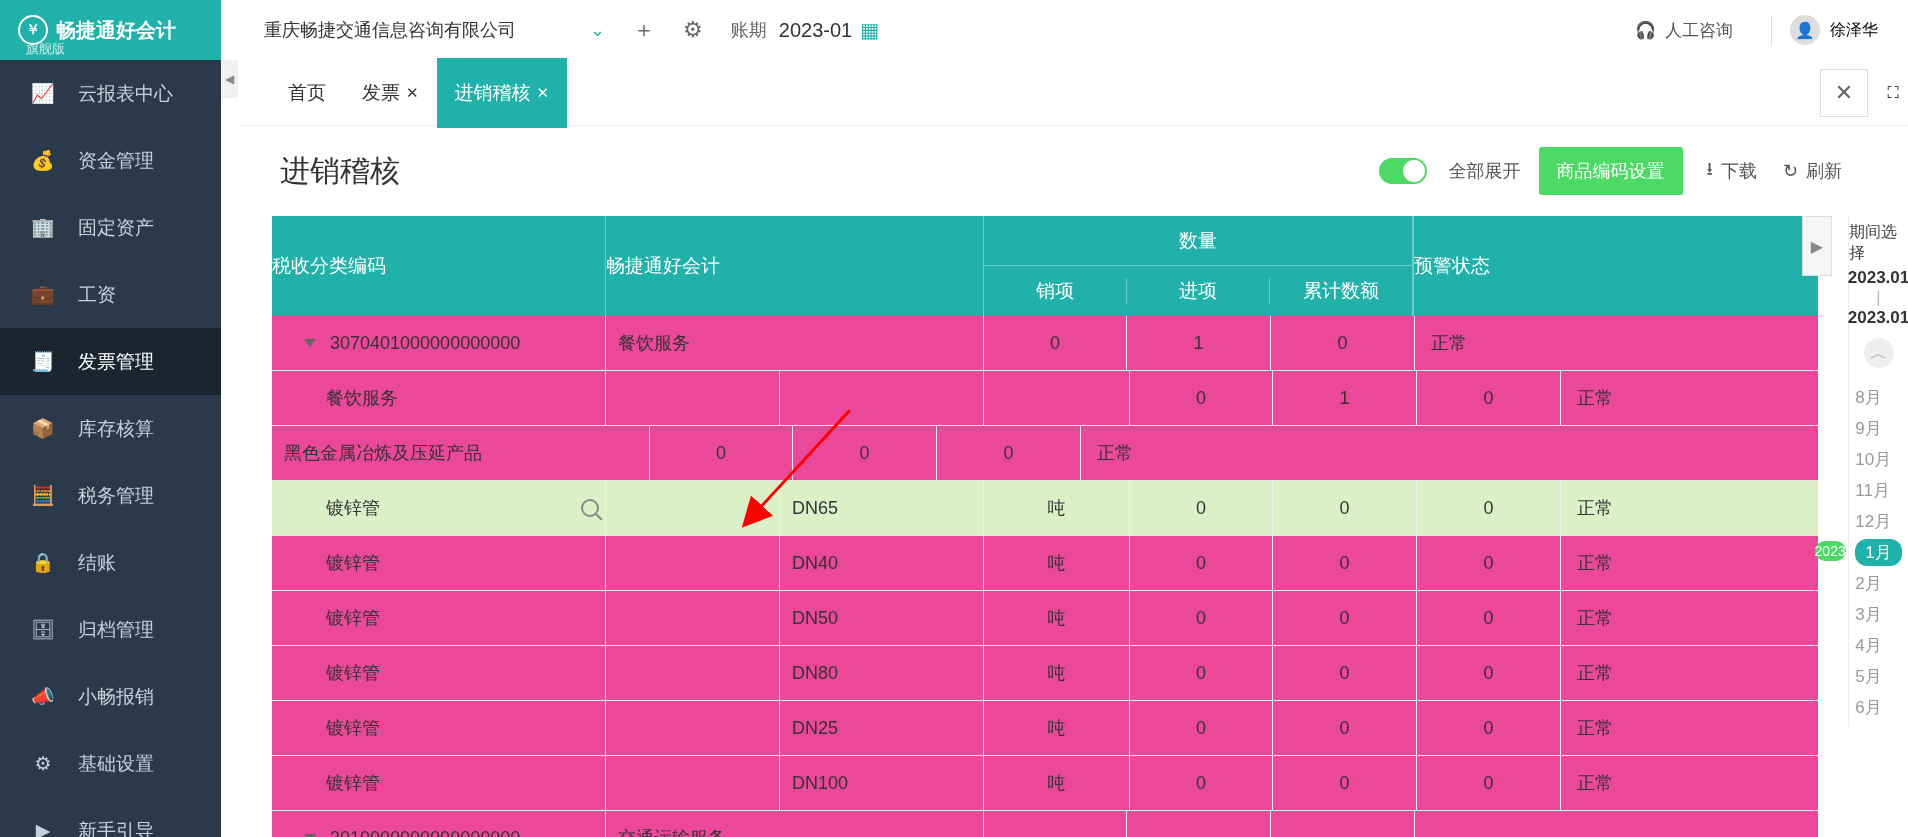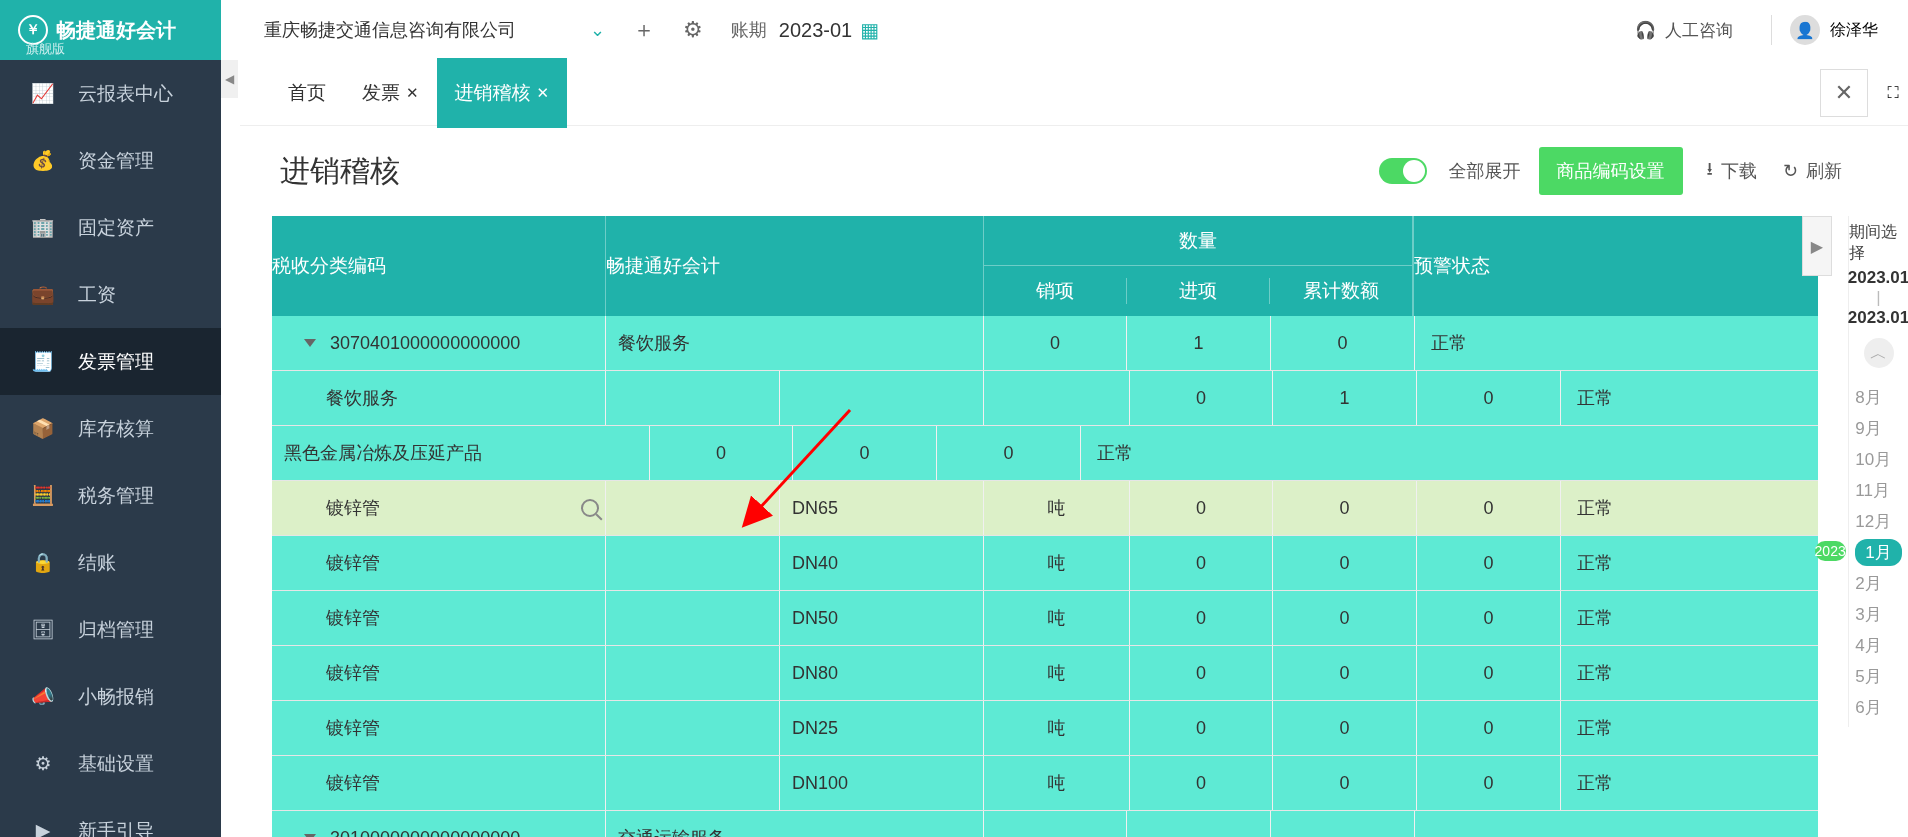--- a/index.html
+++ b/index.html
@@ -56,21 +56,21 @@
 .th { display:flex; align-items:center; justify-content:flex-start; font-size:19px; border-right:1px solid rgba(255,255,255,.35); }
 .th.code  { width:334px; height:100px; }
 .th.name  { width:378px; height:100px; }
 .th.qty-group { width:430px; flex-direction:column; }
 .th.qty-top   { height:50px; width:100%; border-bottom:1px solid rgba(255,255,255,.35); display:flex; align-items:center; justify-content:center;}
 .th.qty-bot   { height:50px; width:100%; display:flex; }
 .th.qty-sub   { flex:1; display:flex; align-items:center; justify-content:center; border-right:1px solid rgba(255,255,255,.35);}
 .th.qty-sub:last-child { border-right:none; }
 .th.alert { flex:1; height:100px; border-right:none; }
 
-.trow { display:flex; height:55px; border-bottom:1px solid #e6e6e6; align-items:center; font-size:18px; color:#333; background:#5eead4;}
+.trow { display:flex; height:55px; border-bottom:1px solid #e6e6e6; align-items:center; font-size:18px; color:#333; background:#ec4899;}
 .trow.hl { background:#dcf0c8; }
 .td { display:flex; align-items:center; border-right:1px solid #f0f0f0; height:100%; }
 .td.code { width:334px; padding-left:32px; }
 .td.code.child { padding-left:54px; }
 .td.name { width:174px; padding-left:12px; }
 .td.spec { width:204px; padding-left:12px; }
 .td.unit { width:146px; justify-content:center; }
 .td.q    { width:143px; justify-content:center; }
 .td.n1, .td.n2 { width:144px; justify-content:center; }
 .td.alert{ flex:1; padding-left:16px; border-right:none; }

